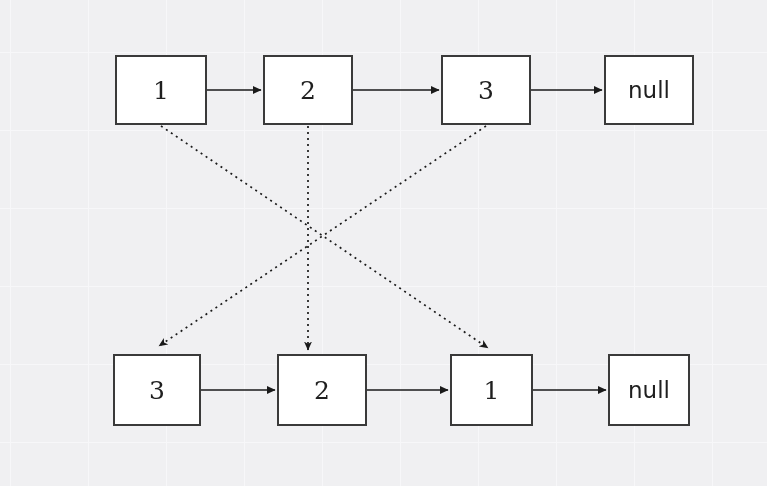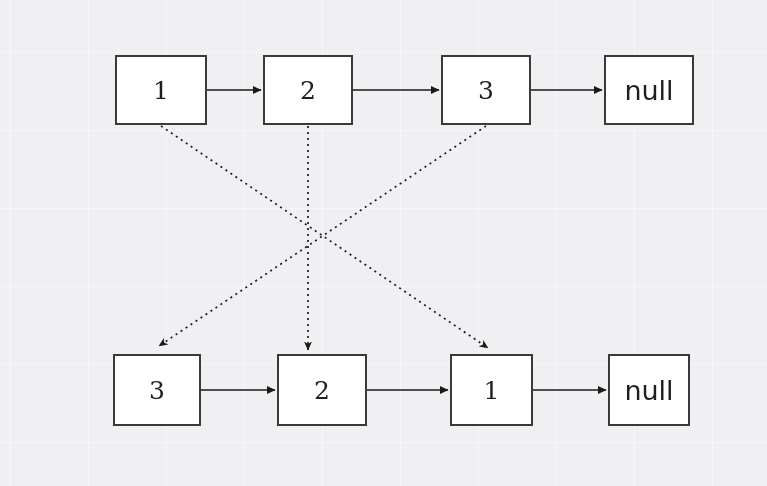--- a/index.html
+++ b/index.html
@@ -44,21 +44,21 @@
     justify-content: center;
     color: #1f1f1f;
     line-height: 1;
   }
   .node-num {
     font-family: "DejaVu Serif", serif;
     font-size: 25px;
   }
   .node-null {
     font-family: "DejaVu Sans", sans-serif;
-    font-size: 27px;
+    font-size: 23px;
   }
 </style>
 </head>
 <body>
 
 <div id="canvas">
 
   <svg id="edges" viewBox="0 0 767 486" width="767" height="486">
     <defs>
       <marker id="arrow-solid" markerWidth="9" markerHeight="9" refX="8" refY="4.5" orient="auto" markerUnits="userSpaceOnUse">

